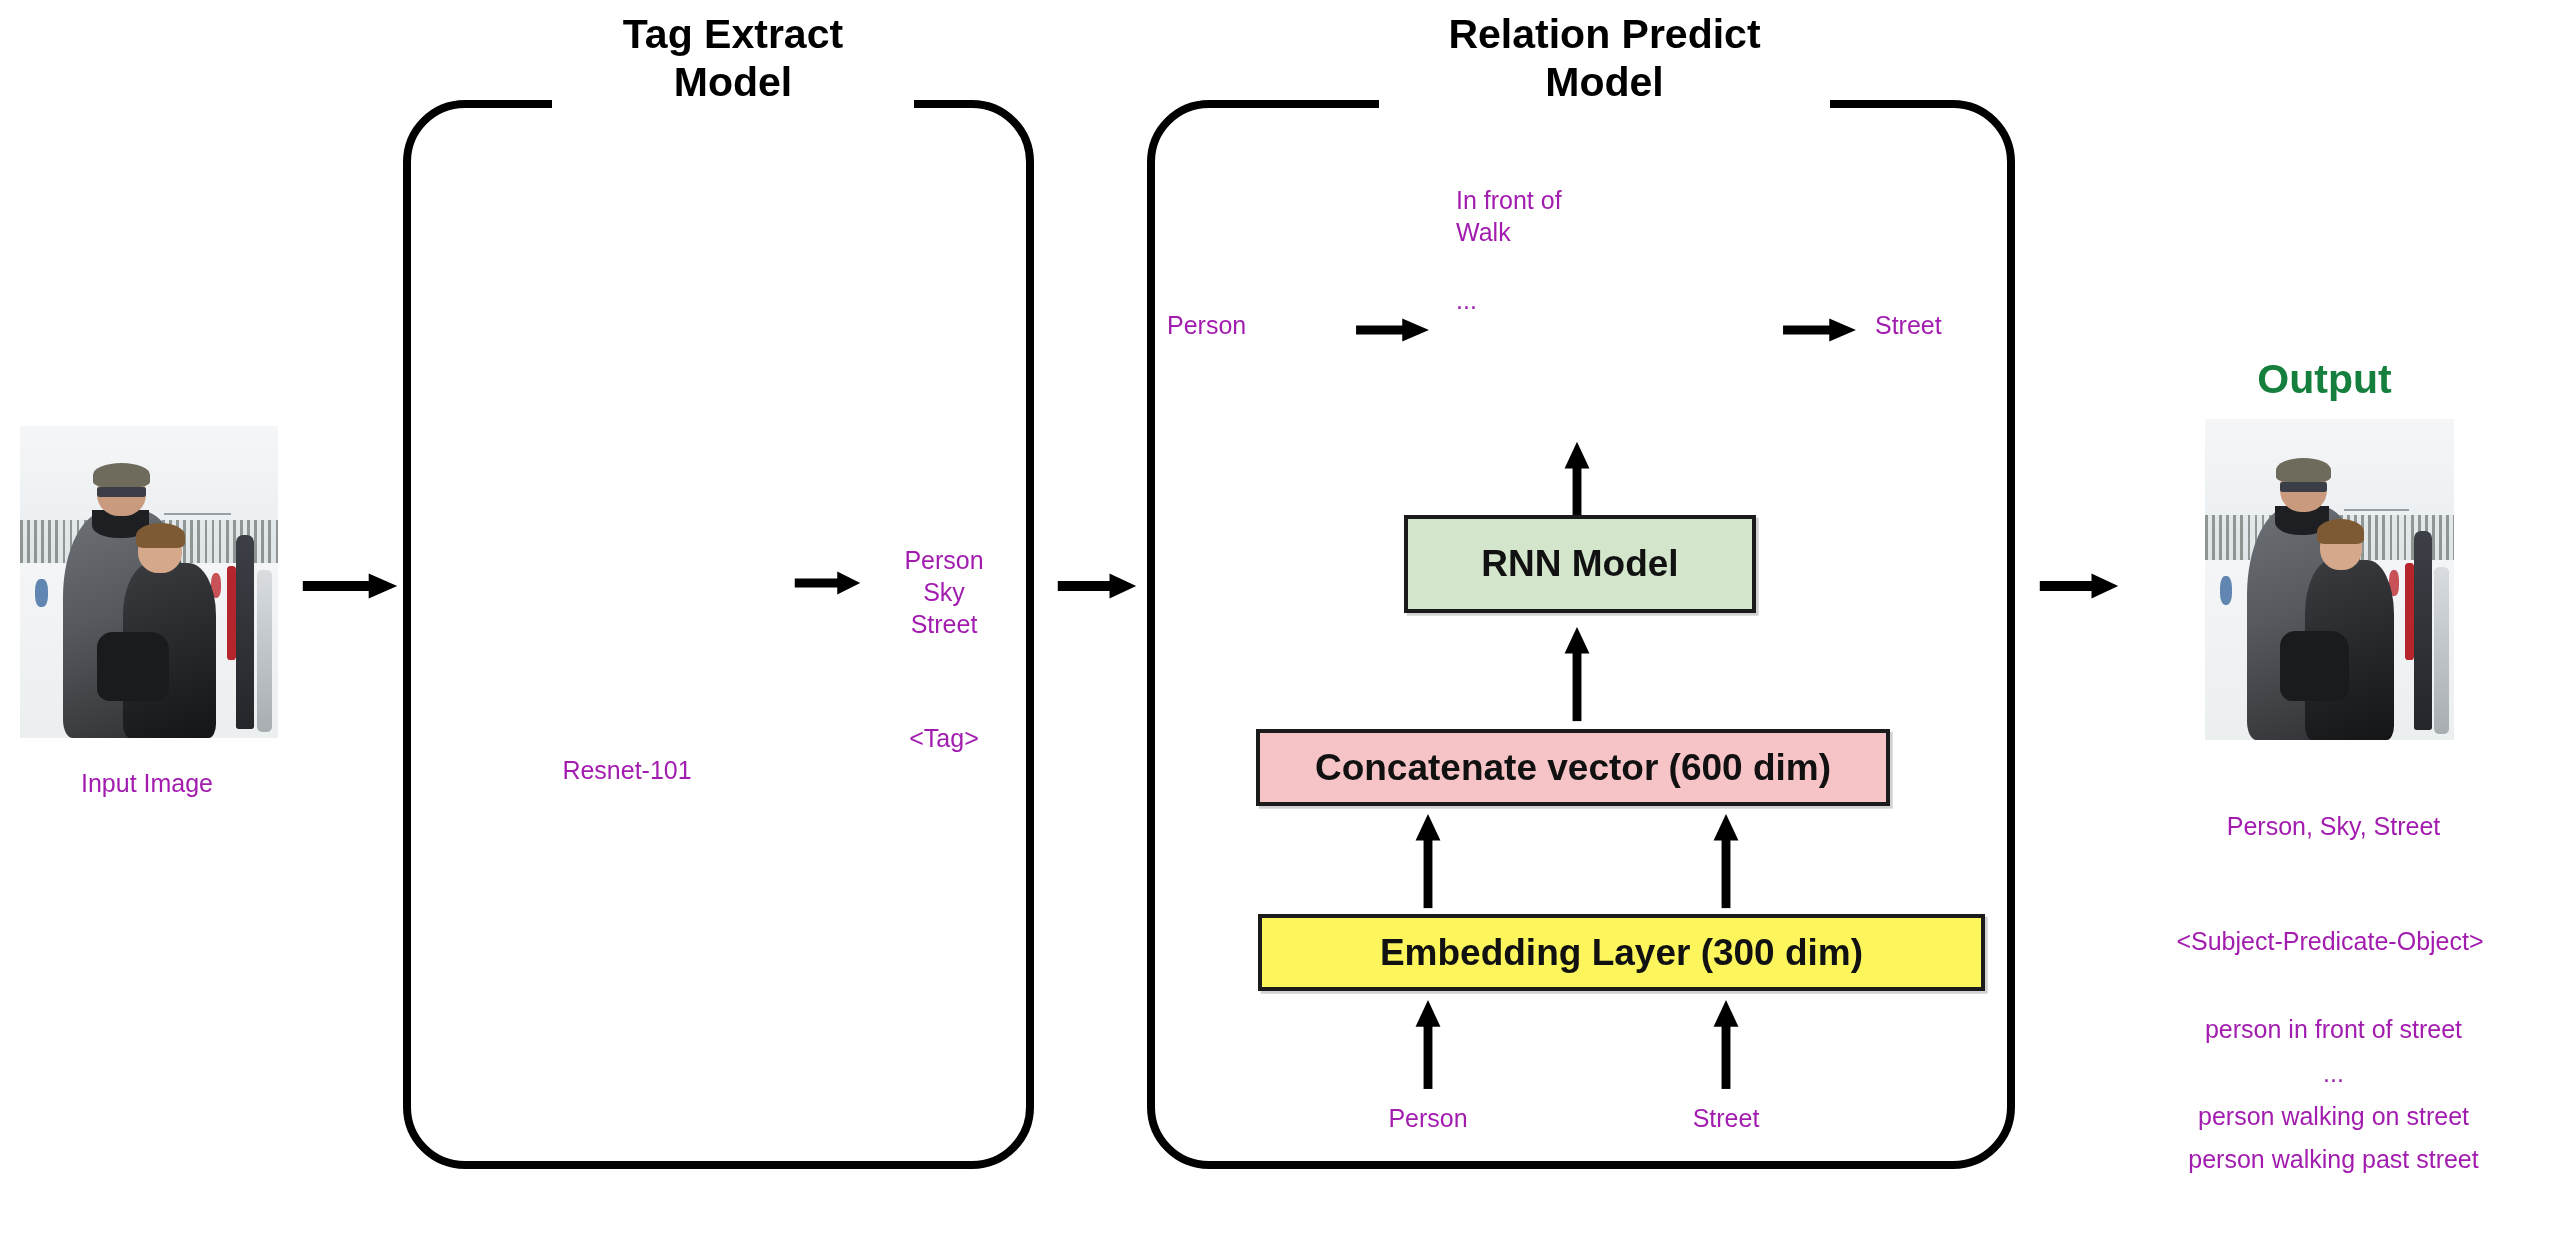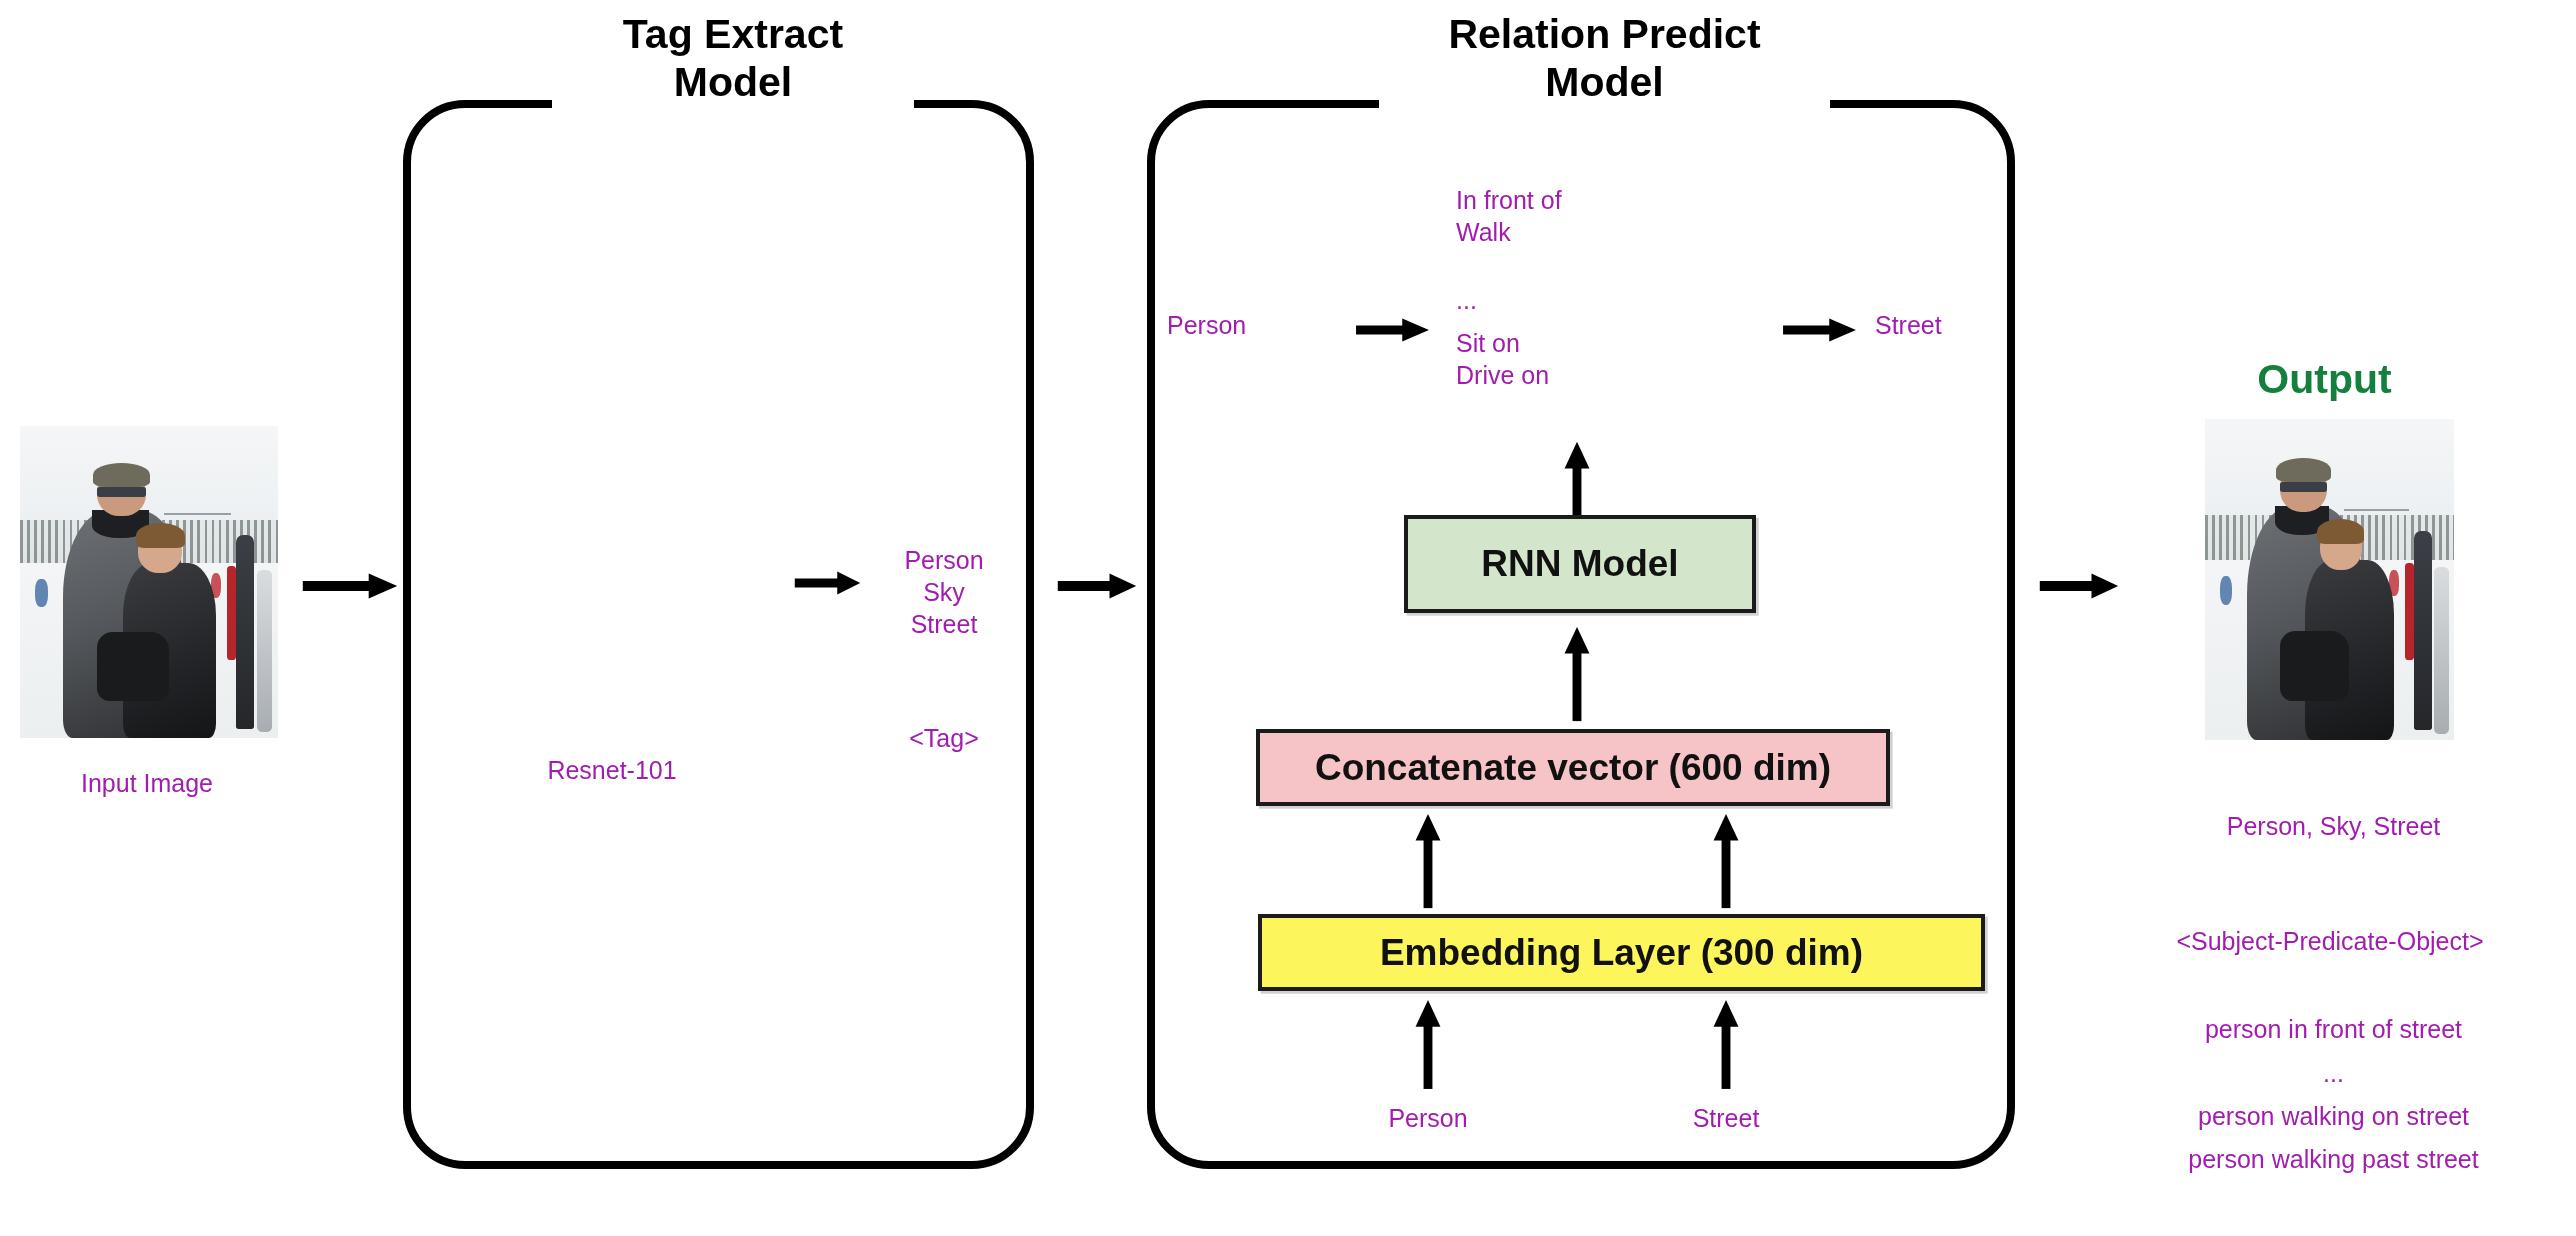--- a/index.html
+++ b/index.html
@@ -215,21 +215,21 @@
     <svg width="98" height="36" viewBox="0 0 110 40">
       <line x1="2" y1="20" x2="82" y2="20" stroke="#000" stroke-width="11"></line>
       <polygon points="76,6 108,20 76,34" fill="#000"></polygon>
     </svg>
   </div>
 
   <div class="model-box" style="left:403px; top:100px; width:631px; height:1069px;"></div>
   <div class="box-title" style="left:552px; top:5.3px; width:330px;">Tag Extract
 Model</div>
 
-  <div class="txt center" style="left:434px; top:755px; width:356px;">Resnet-101</div>
+  <div class="txt center" style="left:449px; top:755px; width:356px;">Resnet-101</div>
 
   <div class="arrow-h" style="left:793px; top:567px;">
     <svg width="69" height="32" viewBox="0 0 78 36">
       <line x1="2" y1="18" x2="54" y2="18" stroke="#000" stroke-width="10"></line>
       <polygon points="50,5 76,18 50,31" fill="#000"></polygon>
     </svg>
   </div>
 
   <div class="txt center" style="left:855px; top:545px; width:178px;">Person
 Sky
@@ -252,22 +252,20 @@
   <div class="arrow-h" style="left:1354px; top:314px;">
     <svg width="77" height="32" viewBox="0 0 86 36">
       <line x1="2" y1="18" x2="58" y2="18" stroke="#000" stroke-width="10"></line>
       <polygon points="54,5 84,18 54,31" fill="#000"></polygon>
     </svg>
   </div>
 
   <div class="txt" style="left:1456px; top:185px; width:267px;">In front of
 Walk</div>
   <div class="txt" style="left:1456px; top:285px; width:267px;">...</div>
-  <div class="txt" style="left:1456px; top:328px; width:267px;">Sit on
-Drive on</div>
 
   <div class="arrow-h" style="left:1781px; top:314px;">
     <svg width="77" height="32" viewBox="0 0 86 36">
       <line x1="2" y1="18" x2="58" y2="18" stroke="#000" stroke-width="10"></line>
       <polygon points="54,5 84,18 54,31" fill="#000"></polygon>
     </svg>
   </div>
 
   <div class="txt" style="left:1875px; top:310px; width:196px;">Street</div>
 

